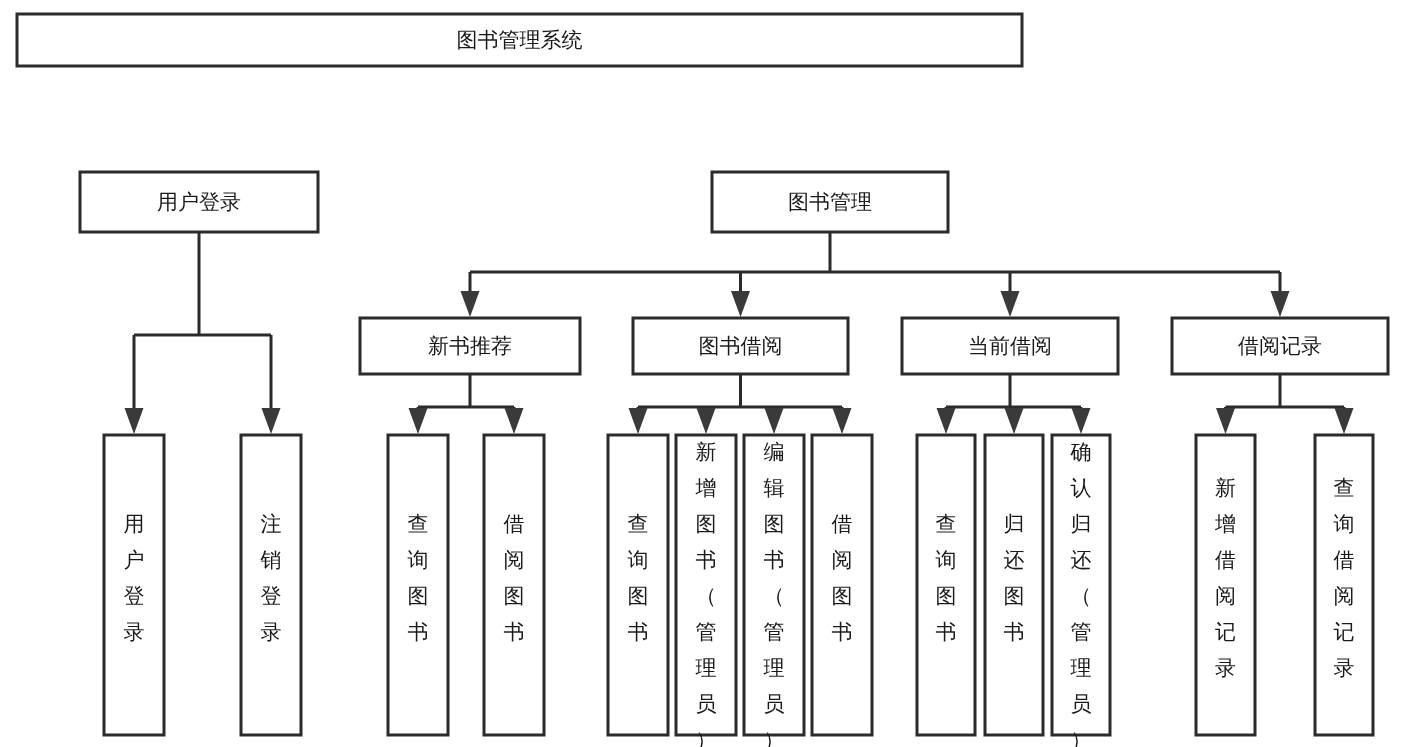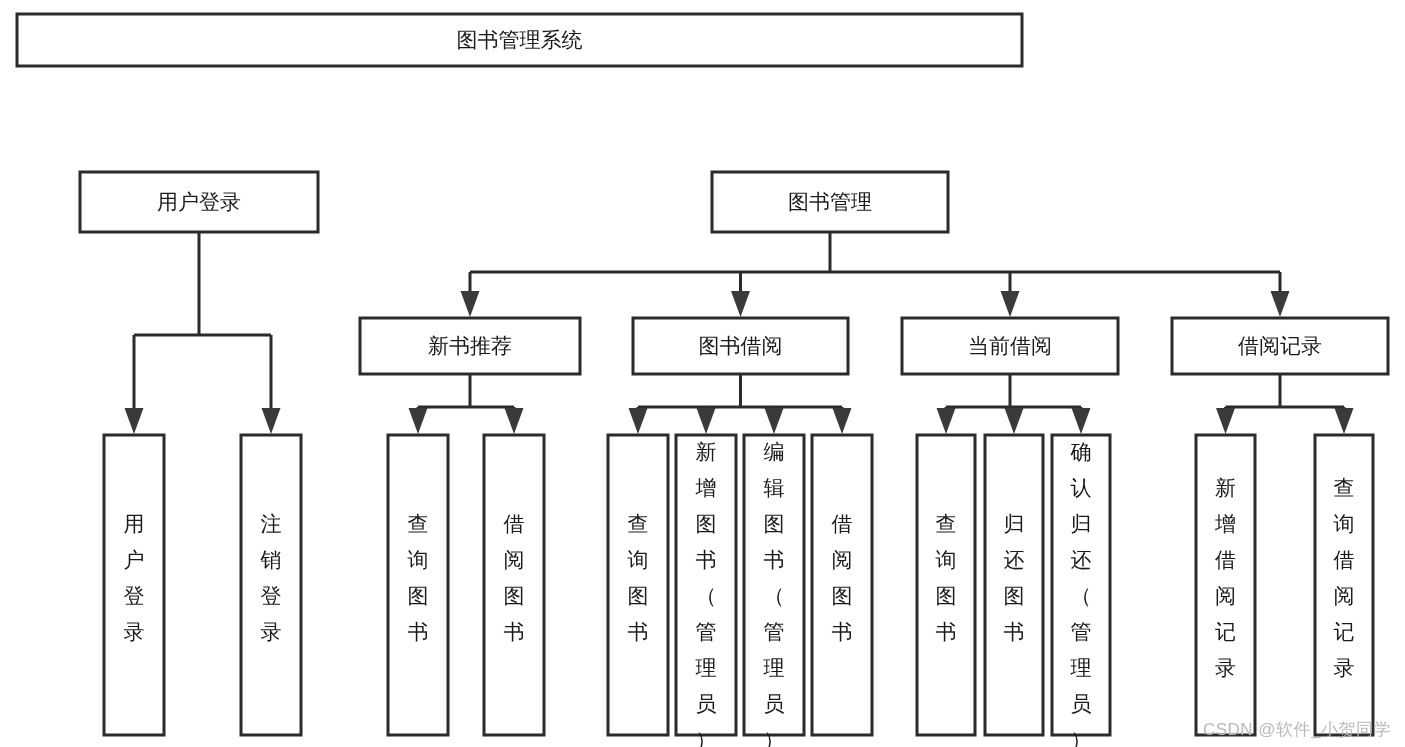--- a/index.html
+++ b/index.html
@@ -195,14 +195,13 @@
         <g>
           <rect class="node-box" x="1196" y="435" width="59" height="300"></rect>
           <text class="node-label-v" x="1225.5" y="0"><tspan x="1225.5" y="495">新</tspan><tspan x="1225.5" y="531">增</tspan><tspan x="1225.5" y="567">借</tspan><tspan x="1225.5" y="603">阅</tspan><tspan x="1225.5" y="639">记</tspan><tspan x="1225.5" y="675">录</tspan></text>
         </g>
         <g>
           <rect class="node-box" x="1315" y="435" width="58" height="300"></rect>
           <text class="node-label-v" x="1344" y="0"><tspan x="1344" y="495">查</tspan><tspan x="1344" y="531">询</tspan><tspan x="1344" y="567">借</tspan><tspan x="1344" y="603">阅</tspan><tspan x="1344" y="639">记</tspan><tspan x="1344" y="675">录</tspan></text>
         </g>
       </g>
   </svg>
-  <div class="watermark">CSDN @软件_小贺同学</div>
 </div>
 
 </body></html>

